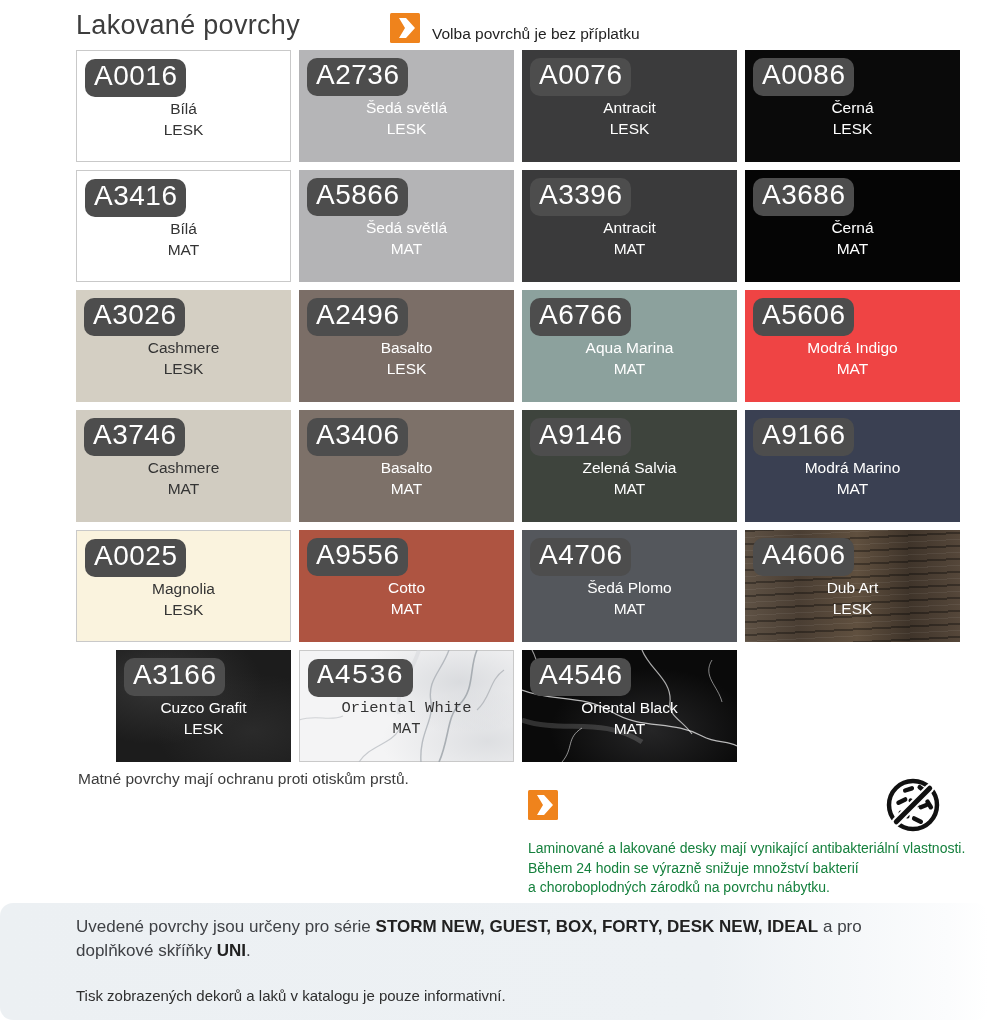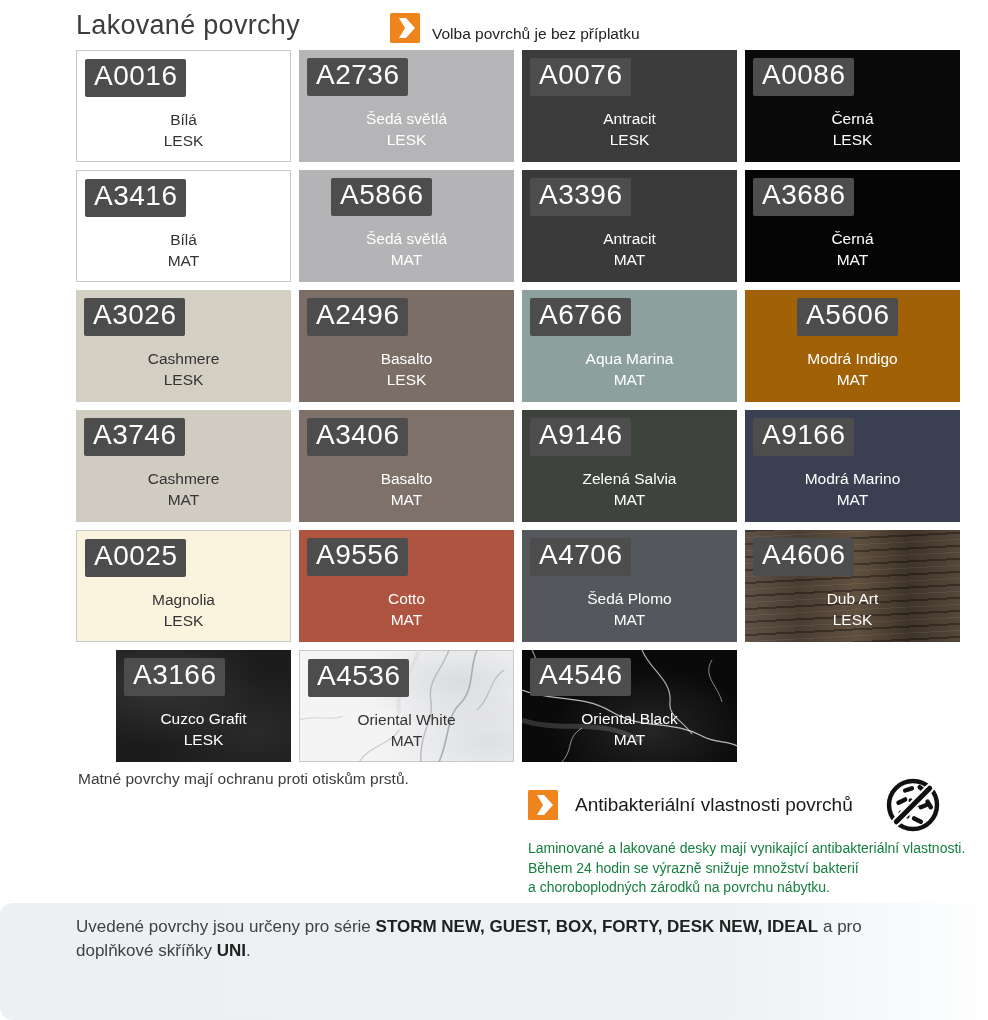--- a/index.html
+++ b/index.html
@@ -27,24 +27,24 @@
     display: grid; grid-template-columns: repeat(4, 215px);
     grid-auto-rows: 112px; gap: 8px;
   }
   .cell { position: relative; overflow: hidden; }
   .cell.bordered { border: 1px solid #c9c9c9; }
   .code {
     position: relative; z-index: 3;
     display: inline-block; margin: 8px 0 0 8px; padding: 0 9px 4px 9px;
     background: #4d4d4d; color: #ffffff;
     font-size: 28px; font-weight: 400; letter-spacing: 0.5px; line-height: 34px;
-    border-radius: 2px;
+    border-radius: 10px;
   }
   .labels {
-    position: absolute; z-index: 3; top: 58px; left: 0; right: 0;
+    position: absolute; z-index: 3; top: 47px; left: 0; right: 0;
     text-align: center; font-size: 15.5px; line-height: 21px; color: #ffffff;
   }
   .cell.dark-text .labels { color: #343434; }
 
   
   .wood {
     background:
       repeating-linear-gradient(177deg,
         rgba(0,0,0,0.33) 0px, rgba(0,0,0,0.33) 2px,
         rgba(0,0,0,0) 2px, rgba(0,0,0,0) 7px,
@@ -57,20 +57,21 @@
       radial-gradient(ellipse at 25% 30%, rgba(75,75,75,0.55), transparent 55%),
       radial-gradient(ellipse at 78% 72%, rgba(60,60,60,0.45), transparent 50%),
       #1c1c1c;
     margin-left: 40px;
   }
   .marble-white {
     background:
       radial-gradient(ellipse at 75% 28%, rgba(168,173,180,0.35), transparent 45%),
       radial-gradient(ellipse at 88% 82%, rgba(168,173,180,0.30), transparent 40%),
       #f4f4f5;
+    font-family: Liberation Mono, monospace;
   }
   .marble-black {
     background:
       radial-gradient(ellipse at 60% 72%, rgba(60,60,62,0.55), transparent 55%),
       #0a0a0a;
   }
   .vein-overlay { position: absolute; z-index: 2; width: 215px; height: 112px; pointer-events: none; }
   .vein-overlay.white-m { left: 223px; top: 600px; }
   .vein-overlay.black-m { left: 446px; top: 600px; }
 
@@ -162,21 +163,21 @@
       <div class="finish">LESK</div>
     </div>
   </div>
     <div class="cell dark-text bordered" style="background: rgb(255, 255, 255);">
     <span class="code">A3416</span>
     <div class="labels">
       <div class="name">Bílá</div>
       <div class="finish">MAT</div>
     </div>
   </div>
-    <div class="cell" style="background: rgb(180, 180, 182); padding-left: 24px;">
+    <div class="cell" style="background: rgb(180, 180, 182);">
     <span class="code">A5866</span>
     <div class="labels">
       <div class="name">Šedá světlá</div>
       <div class="finish">MAT</div>
     </div>
   </div>
     <div class="cell" style="background: rgb(58, 58, 59);">
     <span class="code">A3396</span>
     <div class="labels">
       <div class="name">Antracit</div>
@@ -204,21 +205,21 @@
       <div class="finish">LESK</div>
     </div>
   </div>
     <div class="cell" style="background: rgb(140, 161, 157);">
     <span class="code">A6766</span>
     <div class="labels">
       <div class="name">Aqua Marina</div>
       <div class="finish">MAT</div>
     </div>
   </div>
-    <div class="cell" style="background: #a16207; padding-left: 44px;">
+    <div class="cell" style="background: #ef4444;">
     <span class="code">A5606</span>
     <div class="labels">
       <div class="name">Modrá Indigo</div>
       <div class="finish">MAT</div>
     </div>
   </div>
     <div class="cell dark-text" style="background: rgb(209, 204, 193);">
     <span class="code">A3746</span>
     <div class="labels">
       <div class="name">Cashmere</div>
@@ -297,21 +298,20 @@
   </div>
   </div>
 
 <p class="matte-note">Matné povrchy mají ochranu proti otiskům prstů.</p>
 
 <div class="anti-head">
   <svg class="chev-icon" viewBox="0 0 30 30">
     <rect x="0" y="0" width="30" height="30" rx="1.5" fill="#ef831c"></rect>
     <polygon points="9,5 16,5 25,15 16,25 9,25 15,15" fill="#ffffff"></polygon>
   </svg>
-  <h2>Antibakteriální vlastnosti povrchů</h2>
 </div>
 
 <svg class="bacteria" viewBox="0 0 52 52">
   <circle cx="26" cy="26" r="21.5" stroke="#111" stroke-width="4" fill="none"></circle>
   <g stroke="#111" stroke-width="4" stroke-linecap="round">
     <line x1="19" y1="13" x2="25" y2="11"></line>
     <line x1="32" y1="10" x2="37" y2="14"></line>
     <line x1="13" y1="24" x2="19" y2="21"></line>
     <line x1="39" y1="23" x2="42" y2="28"></line>
     <line x1="15" y1="33" x2="21" y2="36"></line>
@@ -326,13 +326,14 @@
 <div class="anti-text">
   <div>Laminované a lakované desky mají vynikající antibakteriální vlastnosti.</div>
   <div>Během 24 hodin se výrazně snižuje množství bakterií</div>
   <div>a choroboplodných zárodků na povrchu nábytku.</div>
 </div>
 
 <div class="footer">
   <p class="series-p">
     <span>Uvedené povrchy jsou určeny pro série </span><span class="b">STORM NEW, GUEST, BOX, FORTY, DESK NEW, IDEAL</span><span> a pro doplňkové skříňky </span><span class="b">UNI</span><span>.</span>
   </p>
+  <p class="disclaimer">Tisk zobrazených dekorů a laků v katalogu je pouze informativní.</p>
 </div>
 
 </body></html>

